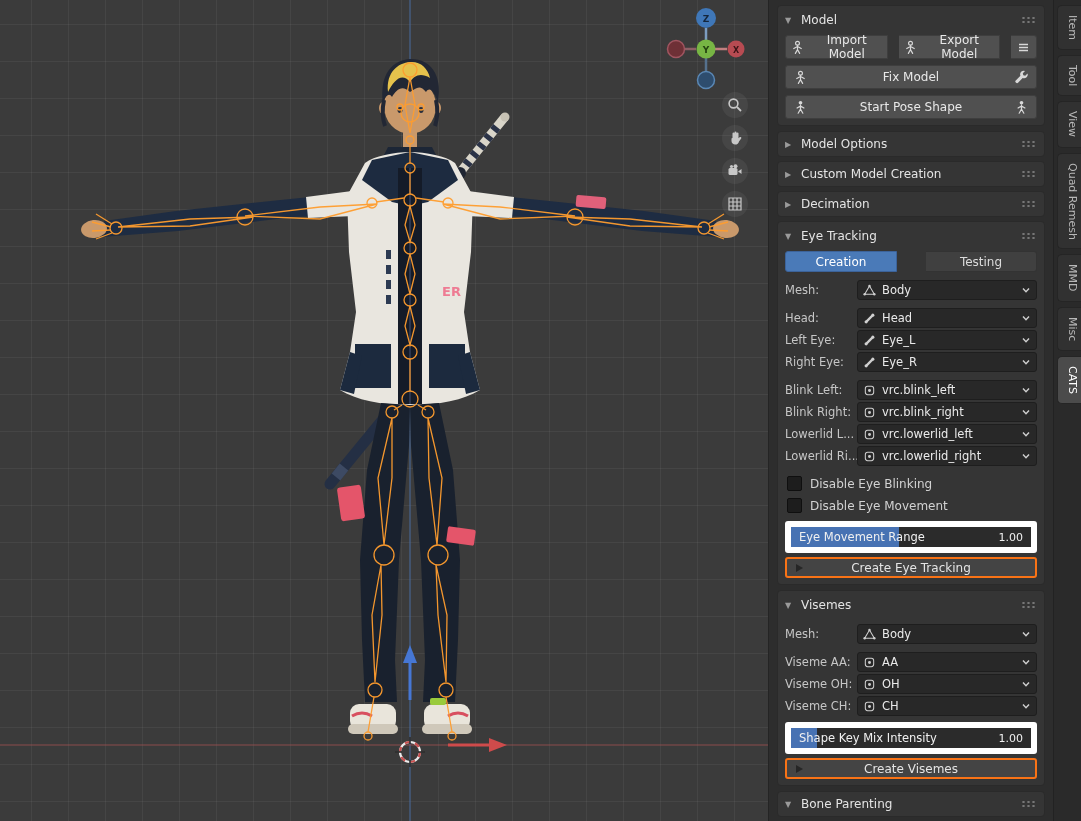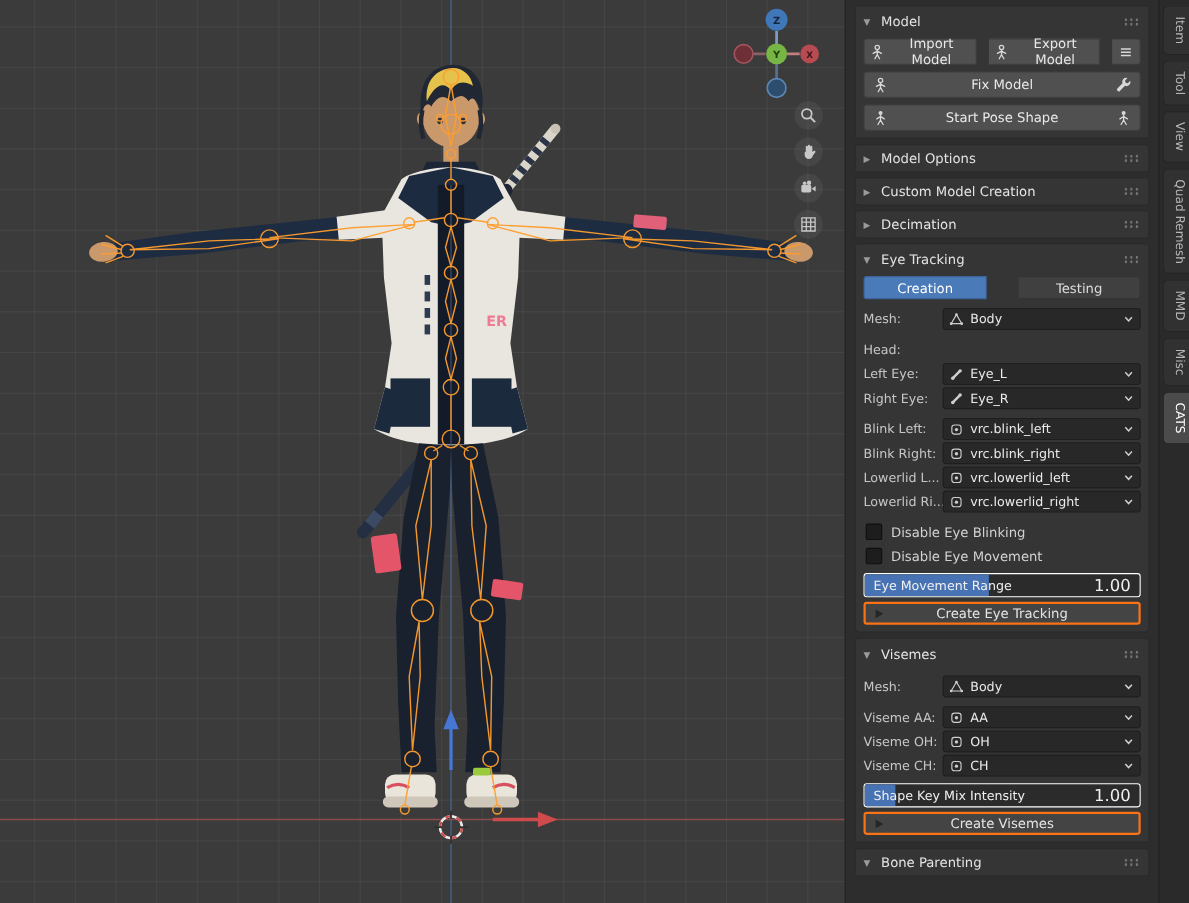--- a/index.html
+++ b/index.html
@@ -60,25 +60,25 @@
   .fieldrow.gap{margin-top:8px;}
   .flabel{width:72px;flex:none;color:#c6c6c6;font-size:11.5px;white-space:nowrap;overflow:hidden;}
   .dropdown{flex:1;height:18px;background:#282828;border:1px solid #1e1e1e;border-radius:3px;
     display:flex;align-items:center;gap:6px;padding:0 5px;color:#eaeaea;font-size:11.5px;}
   .ddic{width:13px;height:13px;flex:none;}
   .ddval{flex:1;white-space:nowrap;overflow:hidden;}
   .ddchev{width:10px;height:10px;flex:none;}
   .checkrow{display:flex;align-items:center;gap:8px;height:19px;margin:3px 0 3px 2px;}
   .checkbox{width:13px;height:13px;background:#1d1d1d;border:1px solid #0f0f0f;border-radius:2px;flex:none;}
   .checklabel{color:#d2d2d2;font-size:12px;}
-  .slider{position:relative;height:20px;background:#2b2b2b;border:1px solid #ffffff;border-radius:3px;
+  .slider{position:relative;height:20px;background:#2b2b2b;border:6px solid #ffffff;border-radius:3px;
     margin:6px 0 4px 0;display:flex;align-items:center;overflow:hidden;}
   .sfill{position:absolute;left:0;top:0;bottom:0;background:#4772b3;}
   .slabel{position:relative;flex:1;padding-left:8px;color:#f0f0f0;font-size:11.5px;white-space:nowrap;}
-  .sval{position:relative;padding-right:8px;color:#f0f0f0;font-size:15px;}
+  .sval{position:relative;padding-right:8px;color:#f0f0f0;font-size:11px;}
   .createbtn{position:relative;width:100%;height:21px;background:#444;border:2px solid #f97316;
     border-radius:3px;display:flex;align-items:center;justify-content:center;color:#e4e4e4;
     font-size:12px;font-family:inherit;margin-top:4px;cursor:default;}
   .tri{position:absolute;left:9px;width:0;height:0;border-left:7px solid #262626;
     border-top:4.5px solid transparent;border-bottom:4.5px solid transparent;}
   
   .tab-strip{position:absolute;left:1053px;top:0;width:28px;height:821px;box-sizing:border-box;
     background:#2a2a2a;border-left:1px solid #222;display:flex;flex-direction:column;
     align-items:flex-end;gap:5px;padding-top:5px;}
   .vtab{writing-mode:vertical-rl;font-size:11px;color:#b8b8b8;background:#313131;
@@ -361,20 +361,31 @@
             <circle cx="1.8" cy="11" r="1.3" fill="#cfcfcf"></circle>
           </svg>
         <span class="ddval">Body</span>
         <svg class="ddchev" viewBox="0 0 10 10">
             <path d="M2 3.5 5 6.8 8 3.5" stroke="#cfcfcf" fill="none" stroke-width="1.4"></path>
           </svg>
       </div>
     </div>
     <div class="fieldrow gap">
       <span class="flabel">Head:</span>
+      <div class="dropdown">
+        <svg class="ddic" viewBox="0 0 14 14">
+            <path d="M4.2 9.8 9.8 4.2" stroke="#cfcfcf" stroke-width="2.4" stroke-linecap="round"></path>
+            <circle cx="10.6" cy="3.4" r="1.7" fill="#cfcfcf"></circle>
+            <circle cx="3.4" cy="10.6" r="1.7" fill="#cfcfcf"></circle>
+          </svg>
+        <span class="ddval">Head</span>
+        <svg class="ddchev" viewBox="0 0 10 10">
+            <path d="M2 3.5 5 6.8 8 3.5" stroke="#cfcfcf" fill="none" stroke-width="1.4"></path>
+          </svg>
+      </div>
     </div>
     <div class="fieldrow">
       <span class="flabel">Left Eye:</span>
       <div class="dropdown">
         <svg class="ddic" viewBox="0 0 14 14">
             <path d="M4.2 9.8 9.8 4.2" stroke="#cfcfcf" stroke-width="2.4" stroke-linecap="round"></path>
             <circle cx="10.6" cy="3.4" r="1.7" fill="#cfcfcf"></circle>
             <circle cx="3.4" cy="10.6" r="1.7" fill="#cfcfcf"></circle>
           </svg>
         <span class="ddval">Eye_L</span>

